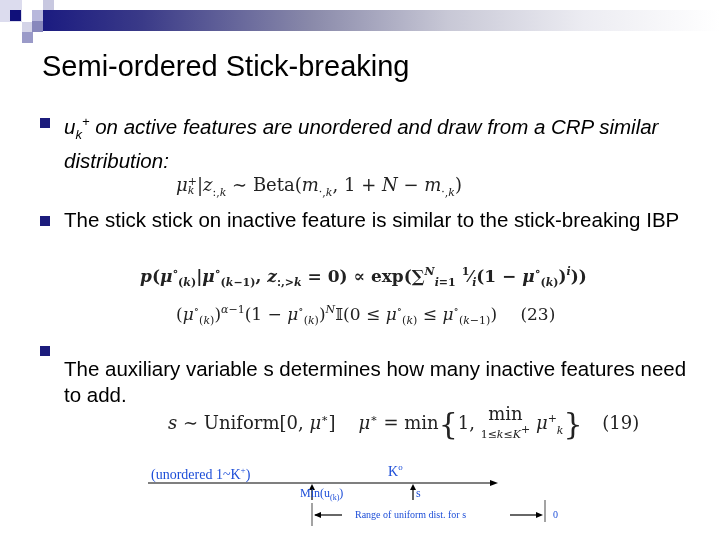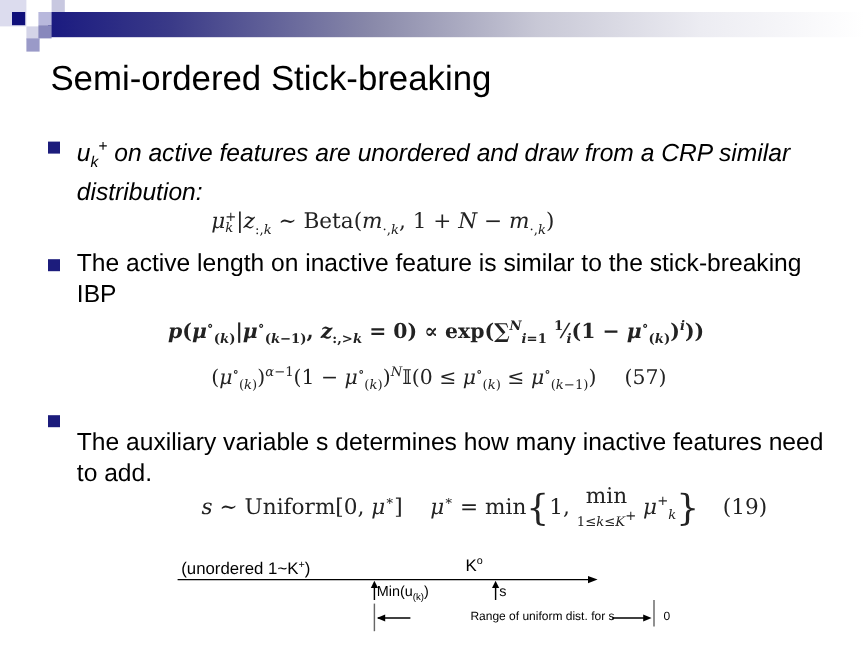--- a/index.html
+++ b/index.html
@@ -22,21 +22,21 @@
   .btext {
     position: absolute; left: 64px; width: 640px; font-size: 20.5px; line-height: 26px;
   }
   .math {
     position: absolute; font-family: "DejaVu Serif", "Liberation Serif", serif;
     font-size: 17px; white-space: nowrap; color: #222;
   }
   .math i { font-style: italic; }
   .math sub, .math sup { font-size: 11px; }
   .diag { position: absolute; left: 0; top: 0; }
-  .lbl { position: absolute; white-space: nowrap; color: #000000; }
+  .lbl { position: absolute; white-space: nowrap; color: #1d4ed8; font-family: Liberation Serif, serif; }
 </style>
 </head>
 <body>
 
 <div class="topbar"></div>
 <div class="sq" style="left:0;top:0;width:22px;height:22px;background:#dcdcee;"></div>
 <div class="sq" style="left:10px;top:10px;width:11px;height:11px;background:#10107a;"></div>
 <div class="sq" style="left:32px;top:10px;width:11px;height:11px;background:#b8b8dc;"></div>
 <div class="sq" style="left:22px;top:22px;width:11px;height:11px;background:#d4d4e8;"></div>
 <div class="sq" style="left:32px;top:21px;width:11px;height:11px;background:#8888bc;"></div>
@@ -47,27 +47,27 @@
 
 <div class="bullet" style="top:118px;"></div>
 <div class="btext" style="top:109px;font-style:italic;">
   <span>u</span><sub style="font-size:13px;">k</sub><sup style="font-size:13px;">+</sup><span> on active features are unordered and draw from a CRP similar distribution:</span>
 </div>
 <div class="math" style="left:176px;top:174px;font-size:18px;">
   <i>μ</i><span style="display:inline-block;vertical-align:middle;line-height:9px;font-size:11px;text-align:left;">+<br><i>k</i></span>|<i>z</i><sub>:,<i>k</i></sub> ∼ Beta(<i>m</i><sub>·,<i>k</i></sub>, 1 + <i>N</i> − <i>m</i><sub>·,<i>k</i></sub>)
 </div>
 
 <div class="bullet" style="top:216px;"></div>
-<div class="btext" style="top:207px;">The active length on inactive feature is similar to the stick-breaking IBP</div>
+<div class="btext" style="top:207px;">The stick stick on inactive feature is similar to the stick-breaking IBP</div>
 <div class="math" style="left:140px;top:265px;font-weight:bold;">
   <i>p</i>(<i>μ</i><sup>∘</sup><sub>(<i>k</i>)</sub>|<i>μ</i><sup>∘</sup><sub>(<i>k</i>−1)</sub>, <i>z</i><sub>:,&gt;<i>k</i></sub> = 0) ∝ exp(∑<sup><i>N</i></sup><sub><i>i</i>=1</sub> <sup>1</sup>⁄<sub><i>i</i></sub>(1 − <i>μ</i><sup>∘</sup><sub>(<i>k</i>)</sub>)<sup><i>i</i></sup>))
 </div>
 <div class="math" style="left:176px;top:303px;">
   (<i>μ</i><sup>∘</sup><sub>(<i>k</i>)</sub>)<sup><i>α</i>−1</sup>(1 − <i>μ</i><sup>∘</sup><sub>(<i>k</i>)</sub>)<sup><i>N</i></sup>𝕀(0 ≤ <i>μ</i><sup>∘</sup><sub>(<i>k</i>)</sub> ≤ <i>μ</i><sup>∘</sup><sub>(<i>k</i>−1)</sub>)
-  <span style="margin-left:18px;">(57)</span>
+  <span style="margin-left:18px;">(23)</span>
 </div>
 
 <div class="bullet" style="top:346px;"></div>
 <div class="btext" style="top:356px;">The auxiliary variable s determines how many inactive features need to add.</div>
 <div class="math" style="left:136px;top:406px;font-size:18px;margin-left:32px;">
   <i>s</i> ∼ Uniform[0, <i>μ</i><sup>∗</sup>]&nbsp;&nbsp;&nbsp;&nbsp;<i>μ</i><sup>∗</sup> = min<span style="font-size:30px;vertical-align:-5px;">{</span>1, <span style="display:inline-block;text-align:center;vertical-align:top;line-height:16px;">min<br><span style="font-size:11px;">1≤<i>k</i>≤<i>K</i><sup>+</sup></span></span> <i>μ</i><sup>+</sup><sub><i>k</i></sub><span style="font-size:30px;vertical-align:-5px;">}</span>
   <span style="margin-left:14px;">(19)</span>
 </div>
 
 <svg class="diag" width="720" height="540">
@@ -86,16 +86,16 @@
     <polygon points="413,484 410,490 416,490"></polygon>
     <polygon points="314,515 321,512 321,518"></polygon>
     <polygon points="543,515 536,512 536,518"></polygon>
   </g>
 </svg>
 
 <div class="lbl" style="left:151px;top:465px;font-size:14px;">
   (unordered 1~K<sup style="font-size:9px;">+</sup>)
 </div>
 <div class="lbl" style="left:388px;top:462px;font-size:14px;text-align:right;">K<sup style="font-size:9px;">o</sup></div>
-<div class="lbl" style="left:314px;top:486px;font-size:12px;text-align:center;">Min(u<sub style="font-size:8px;">(k)</sub>)</div>
+<div class="lbl" style="left:300px;top:486px;font-size:12px;text-align:center;">Min(u<sub style="font-size:8px;">(k)</sub>)</div>
 <div class="lbl" style="left:416px;top:486px;font-size:12px;">s</div>
-<div class="lbl" style="left:355px;top:509px;font-size:10px;margin-left:37px;">Range of uniform dist. for s</div>
+<div class="lbl" style="left:355px;top:509px;font-size:10px;">Range of uniform dist. for s</div>
 <div class="lbl" style="left:553px;top:509px;font-size:10px;">0</div>
 
 </body></html>

